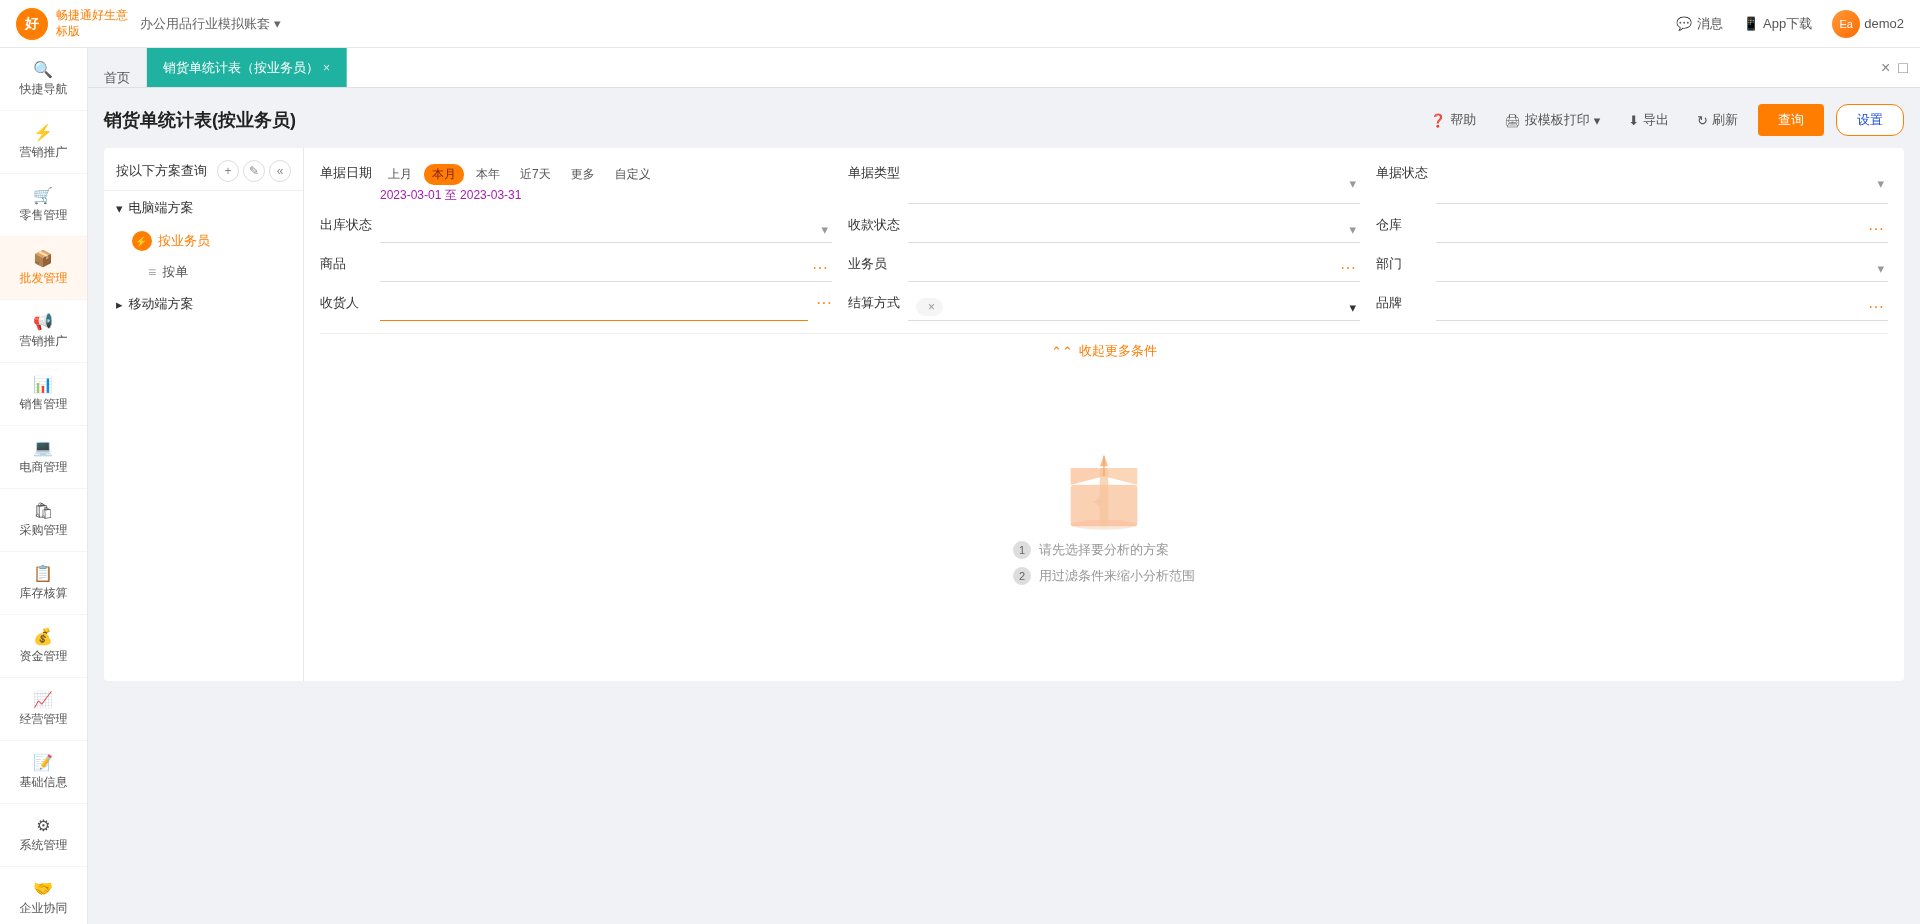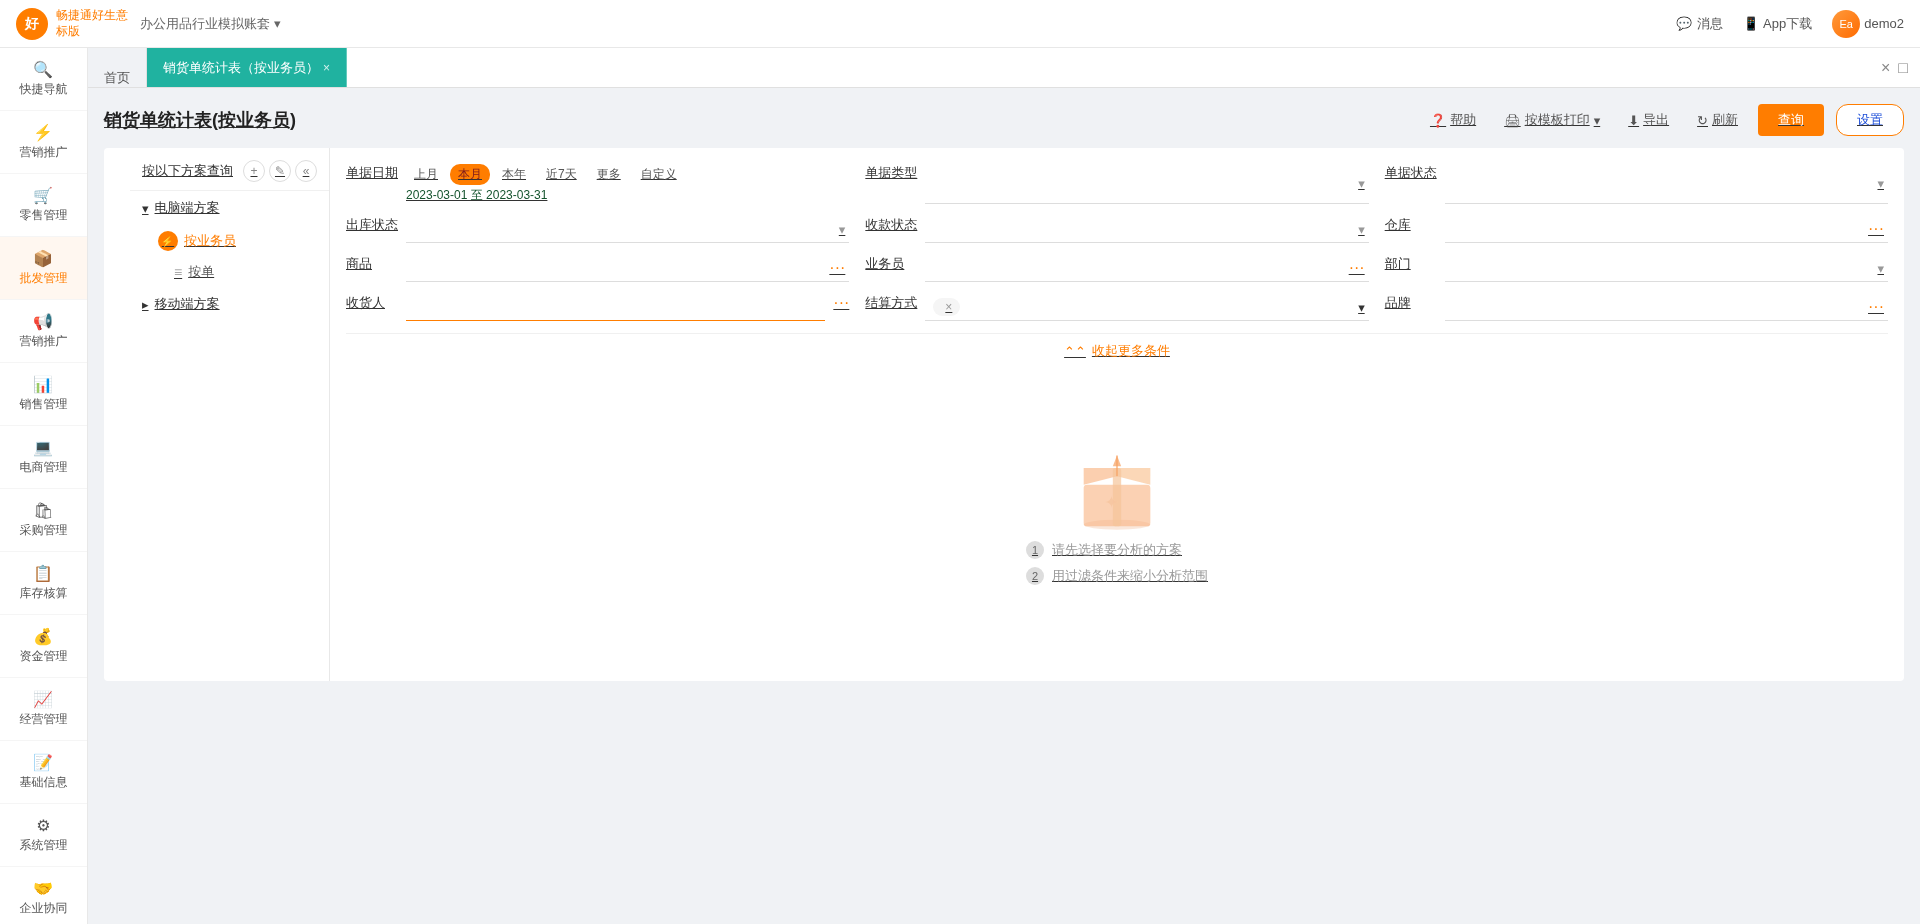--- a/index.html
+++ b/index.html
@@ -156,21 +156,20 @@
       color: #888;
       font-size: 16px;
     }
 
     
     .page-content {
       flex: 1;
       background: #f0f2f5;
       overflow-y: auto;
       padding: 16px;
-      text-decoration: underline;
     }
 
     
     .page-header {
       display: flex;
       align-items: center;
       justify-content: space-between;
       margin-bottom: 12px;
     }
     .page-title {
@@ -211,21 +210,20 @@
       cursor: pointer;
       font-size: 13px;
     }
 
     
     .main-panel {
       background: #fff;
       border-radius: 4px;
       overflow: hidden;
       display: flex;
-      padding-left: 26px;
     }
 
     
     .scheme-panel {
       width: 200px;
       border-right: 1px solid #e8e8e8;
       padding: 12px 0;
     }
     .scheme-panel-header {
       padding: 0 12px 8px;
@@ -361,21 +359,21 @@
       color: #555;
     }
     .date-btn.active {
       background: #ff7d00;
       color: #7f1d1d;
       border-radius: 10px;
       padding: 2px 8px;
     }
     .date-range {
       font-size: 12px;
-      color: #14532d;
+      color: #a21caf;
       margin-top: 2px;
     }
     .filter-dots {
       color: #ff7d00;
       font-size: 16px;
       cursor: pointer;
     }
     .clear-tag {
       display: flex;
       align-items: center;

